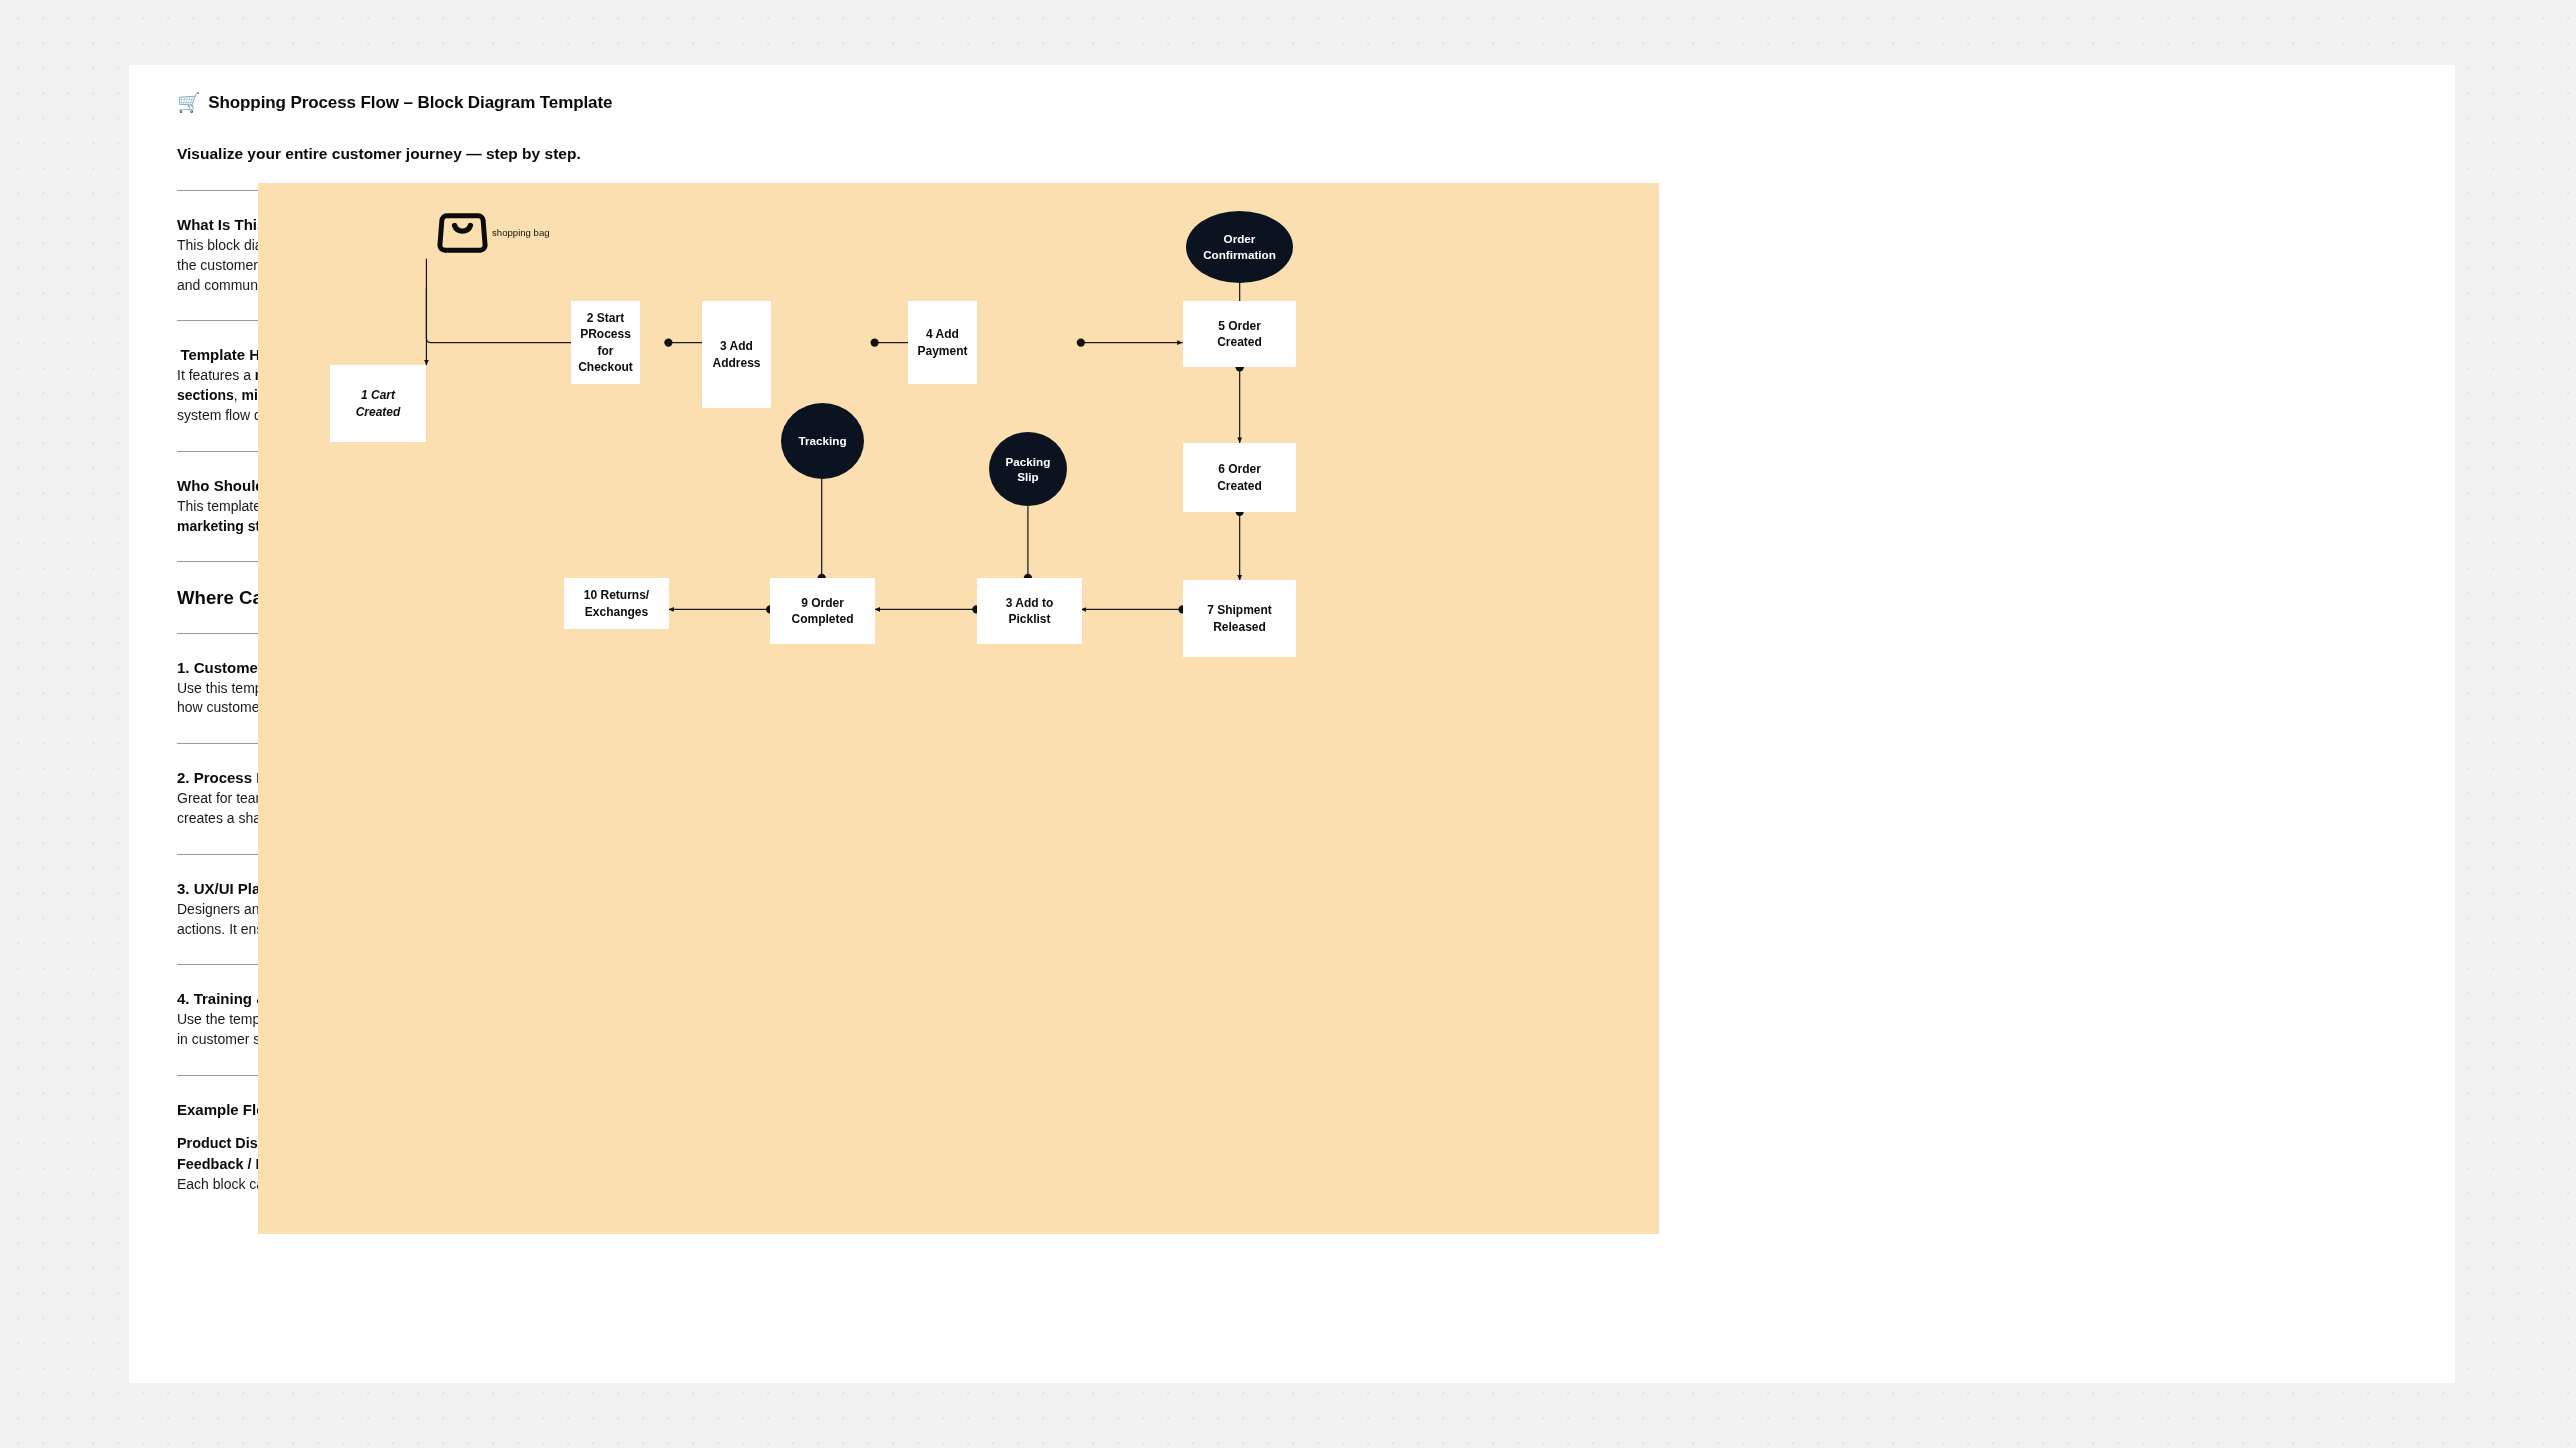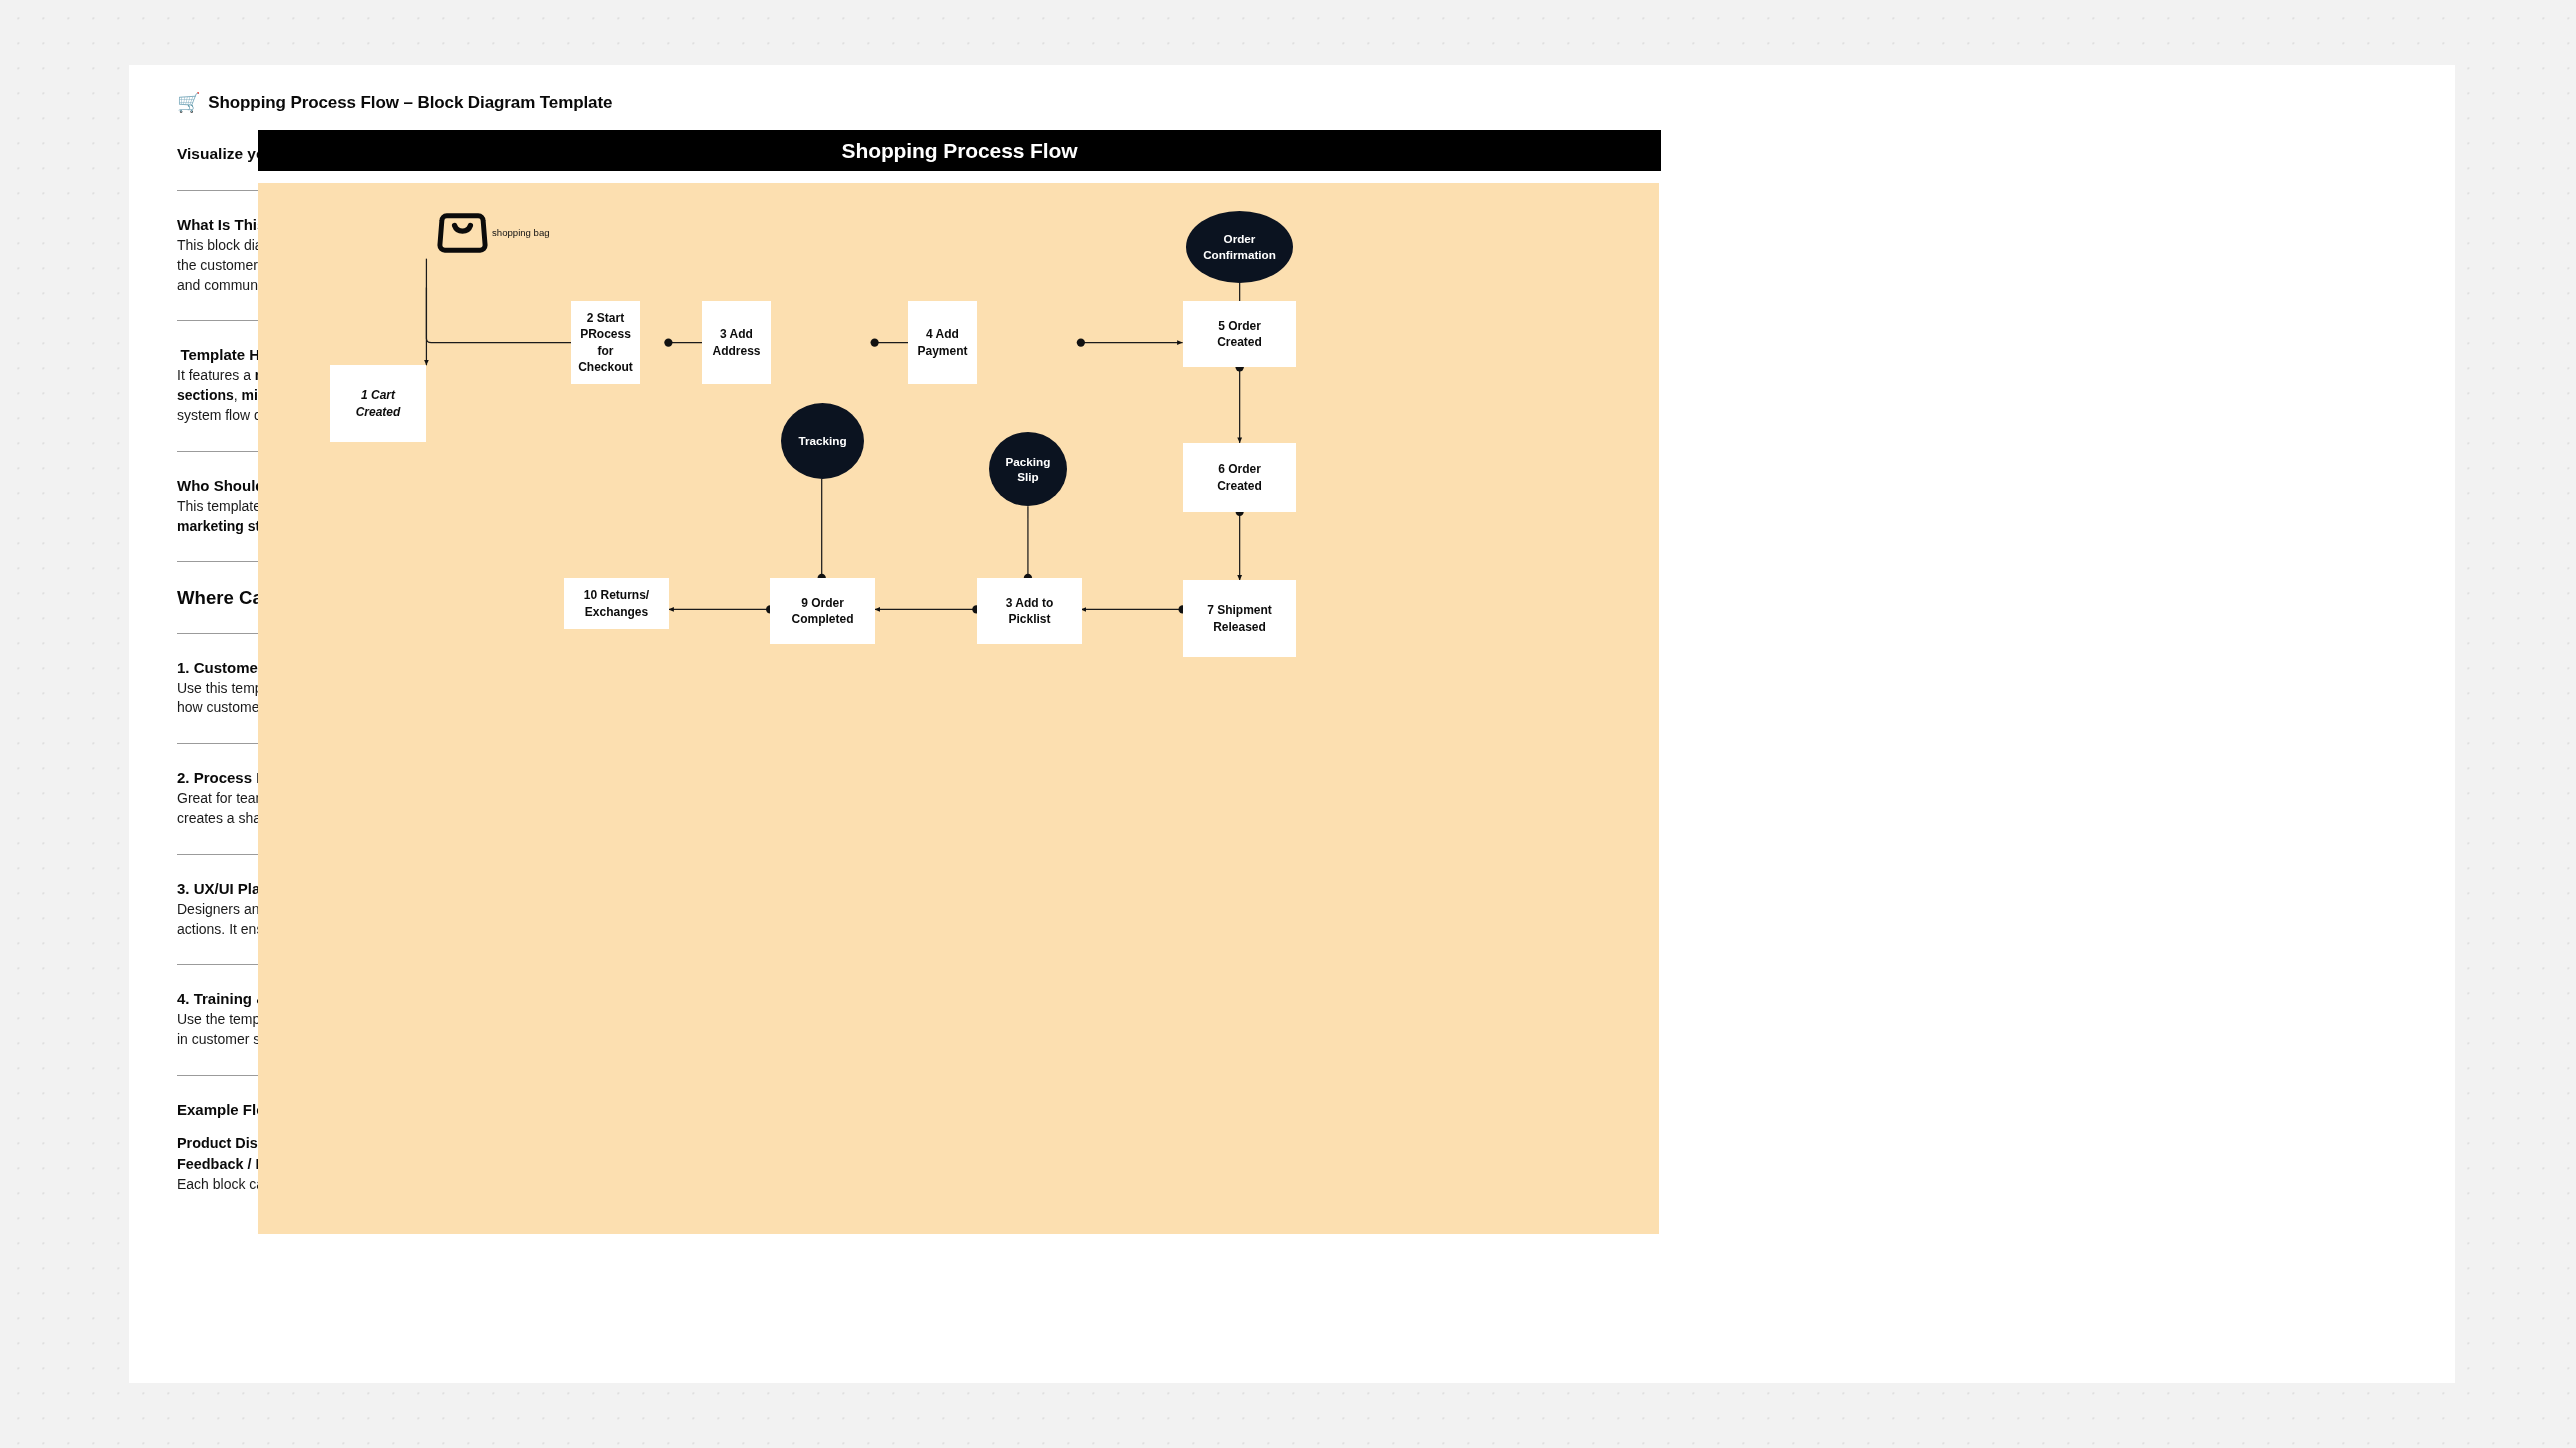--- a/index.html
+++ b/index.html
@@ -187,23 +187,20 @@
     </div>
 
     <div class="rule"></div>
 
     <div class="sec-head">Example Flow Path</div>
     <div class="gap-sm"></div>
     <div class="flow-path">Product Discovery → Add to Cart → Login or Guest Checkout → Payment → Order Confirmation → Delivery → Feedback / Return</div>
     <div class="sec-body">Each block can be labeled, customized, or expanded depending on your specific business model or customer touchpoints.</div>
   </div>
 
-  <div id="diagram-header">
-    <span id="diagram-header-text">Shopping Process Flow</span>
-  </div>
 
   <div id="diagram-canvas">
 
     <svg id="edges" viewBox="0 0 2038 1528" preserveAspectRatio="none">
       <defs>
         <marker id="arr" markerWidth="9" markerHeight="9" refX="8" refY="4.5" orient="auto" markerUnits="userSpaceOnUse">
           <path d="M0,1 L8,4.5 L0,8 z" fill="#111"></path>
         </marker>
       </defs>
       <g stroke="#1a1a1a" stroke-width="1.8" fill="none">
@@ -256,21 +253,21 @@
       <span id="bag-caption">shopping bag</span>
     </div>
 
     <div class="node" style="left:72px; top:182px; width:96px; height:77px;font-style:italic;">1 Cart
 Created</div>
 
     <div class="node" style="left:313px; top:118px; width:69px; height:83px;">2 Start
 PRocess for
 Checkout</div>
 
-    <div class="node" style="left:444px; top:118px; width:69px; height:83px;">3 Add
+    <div class="node" style="left:444px; top:118px; width:69px; height:107px;">3 Add
 Address</div>
 
     <div class="node" style="left:650px; top:118px; width:69px; height:83px;">4 Add
 Payment</div>
 
     <div class="node" style="left:925px; top:118px; width:113px; height:66px;">5 Order
 Created</div>
 
     <div class="node" style="left:925px; top:260px; width:113px; height:69px;">6 Order
 Created</div>

